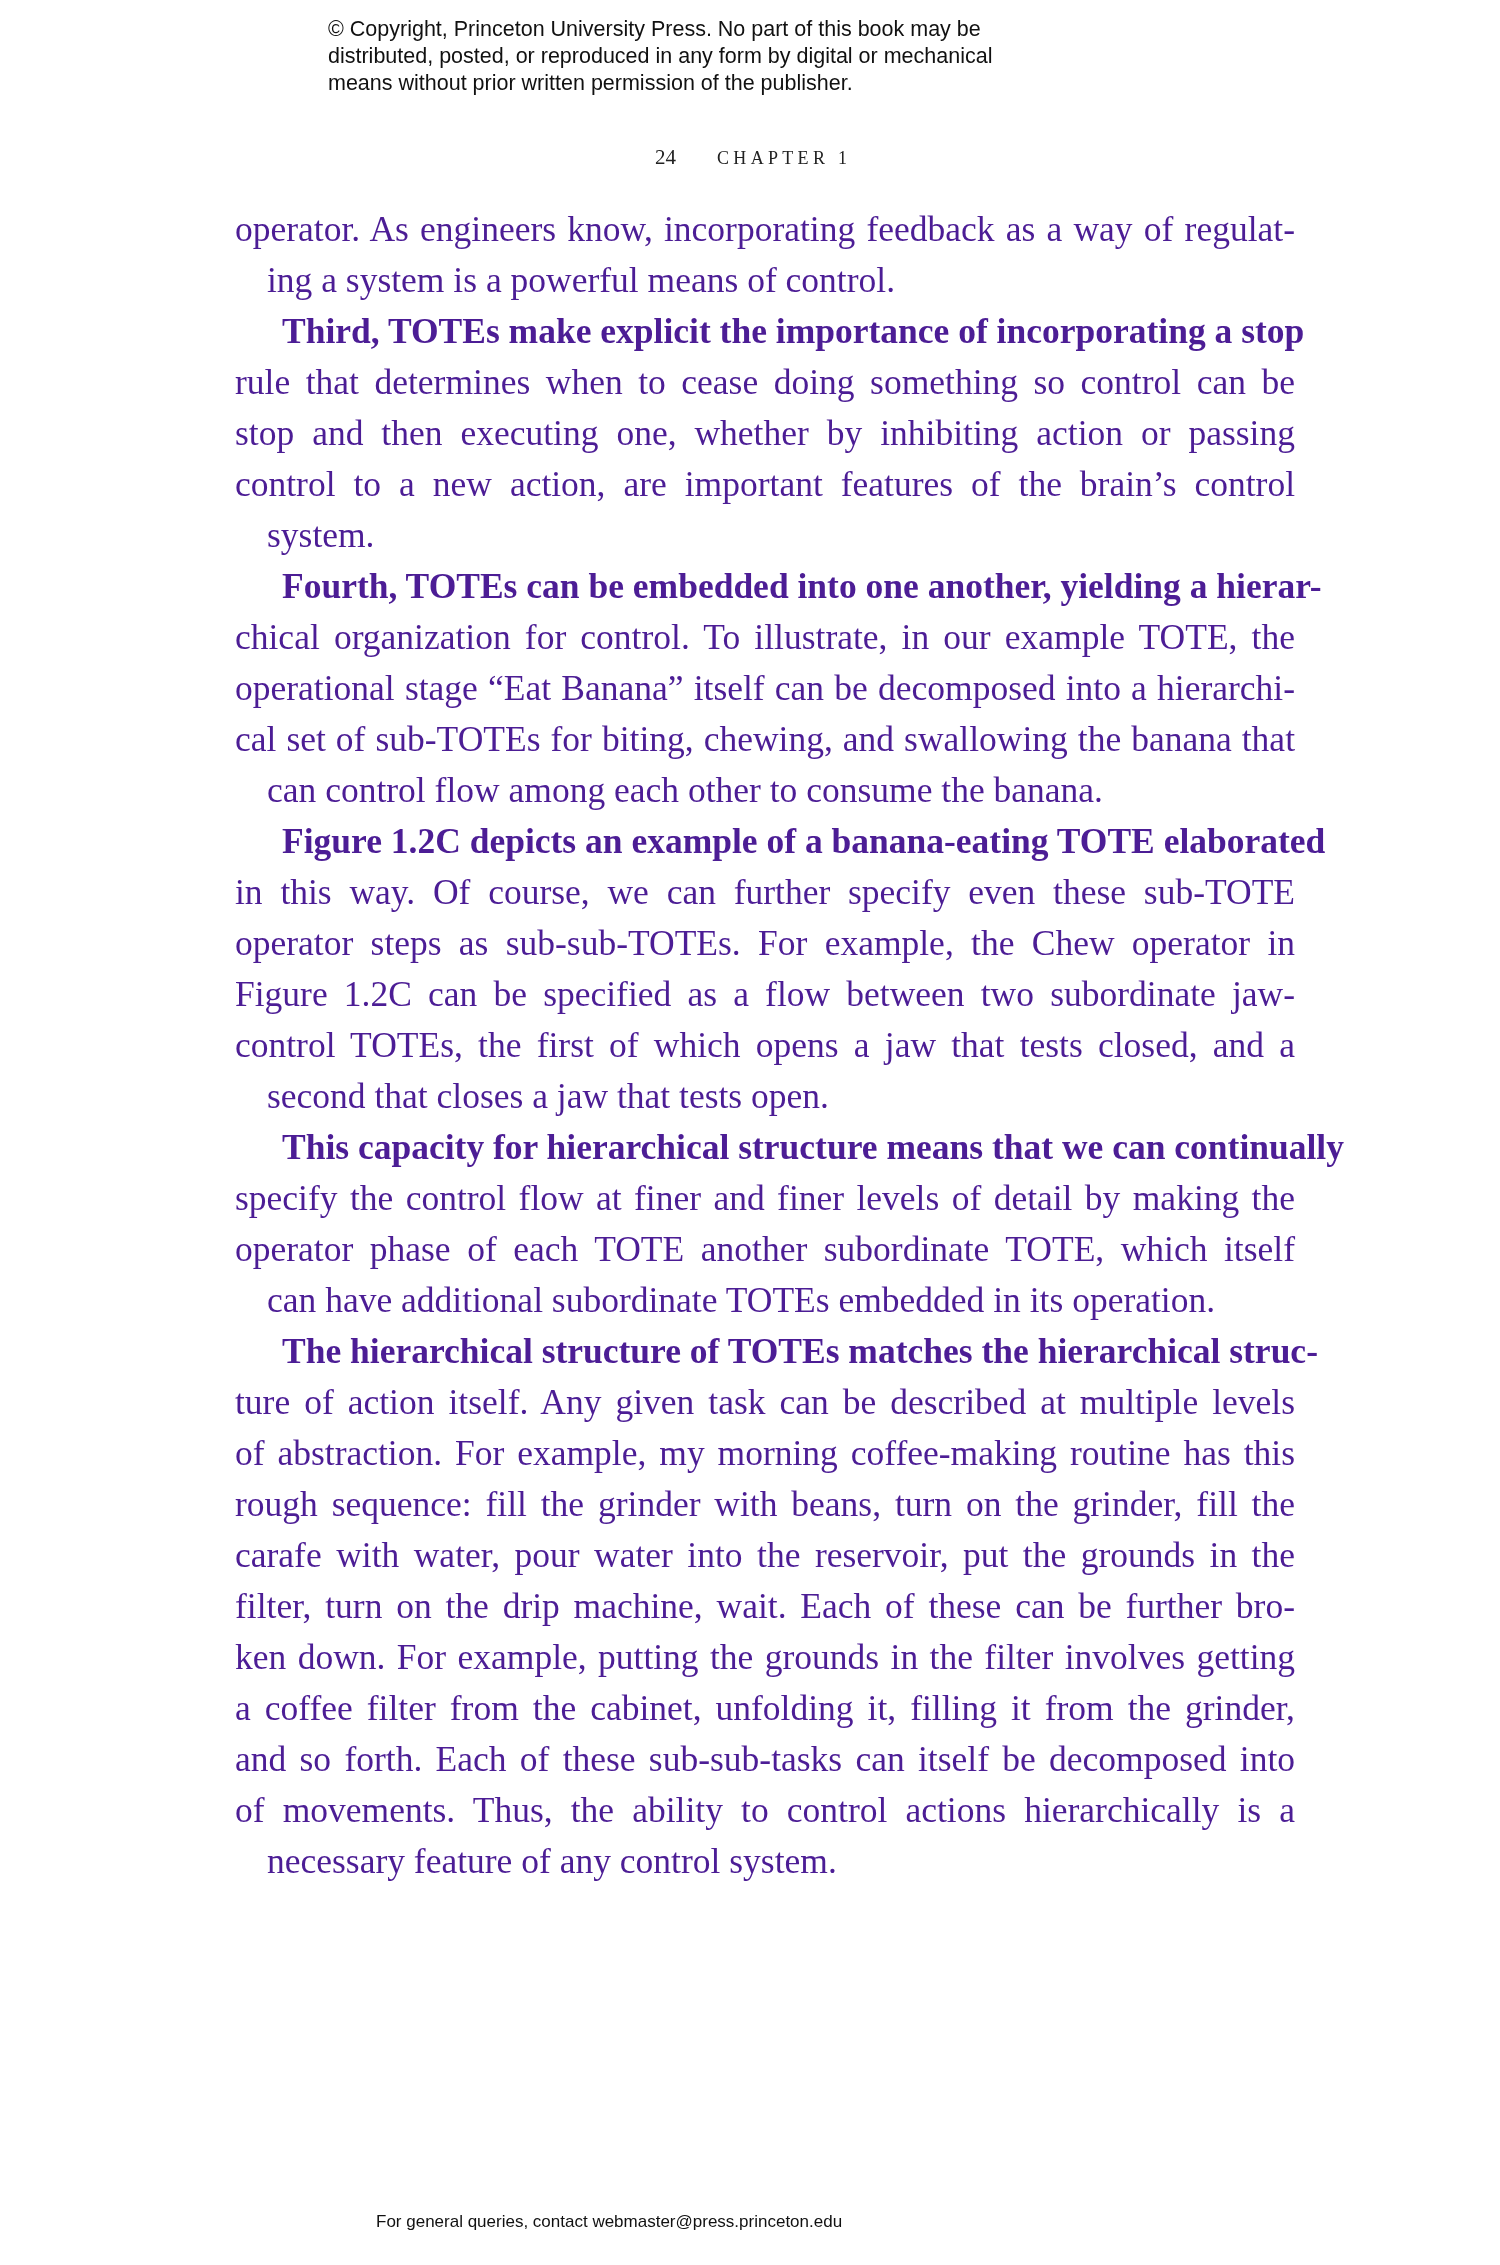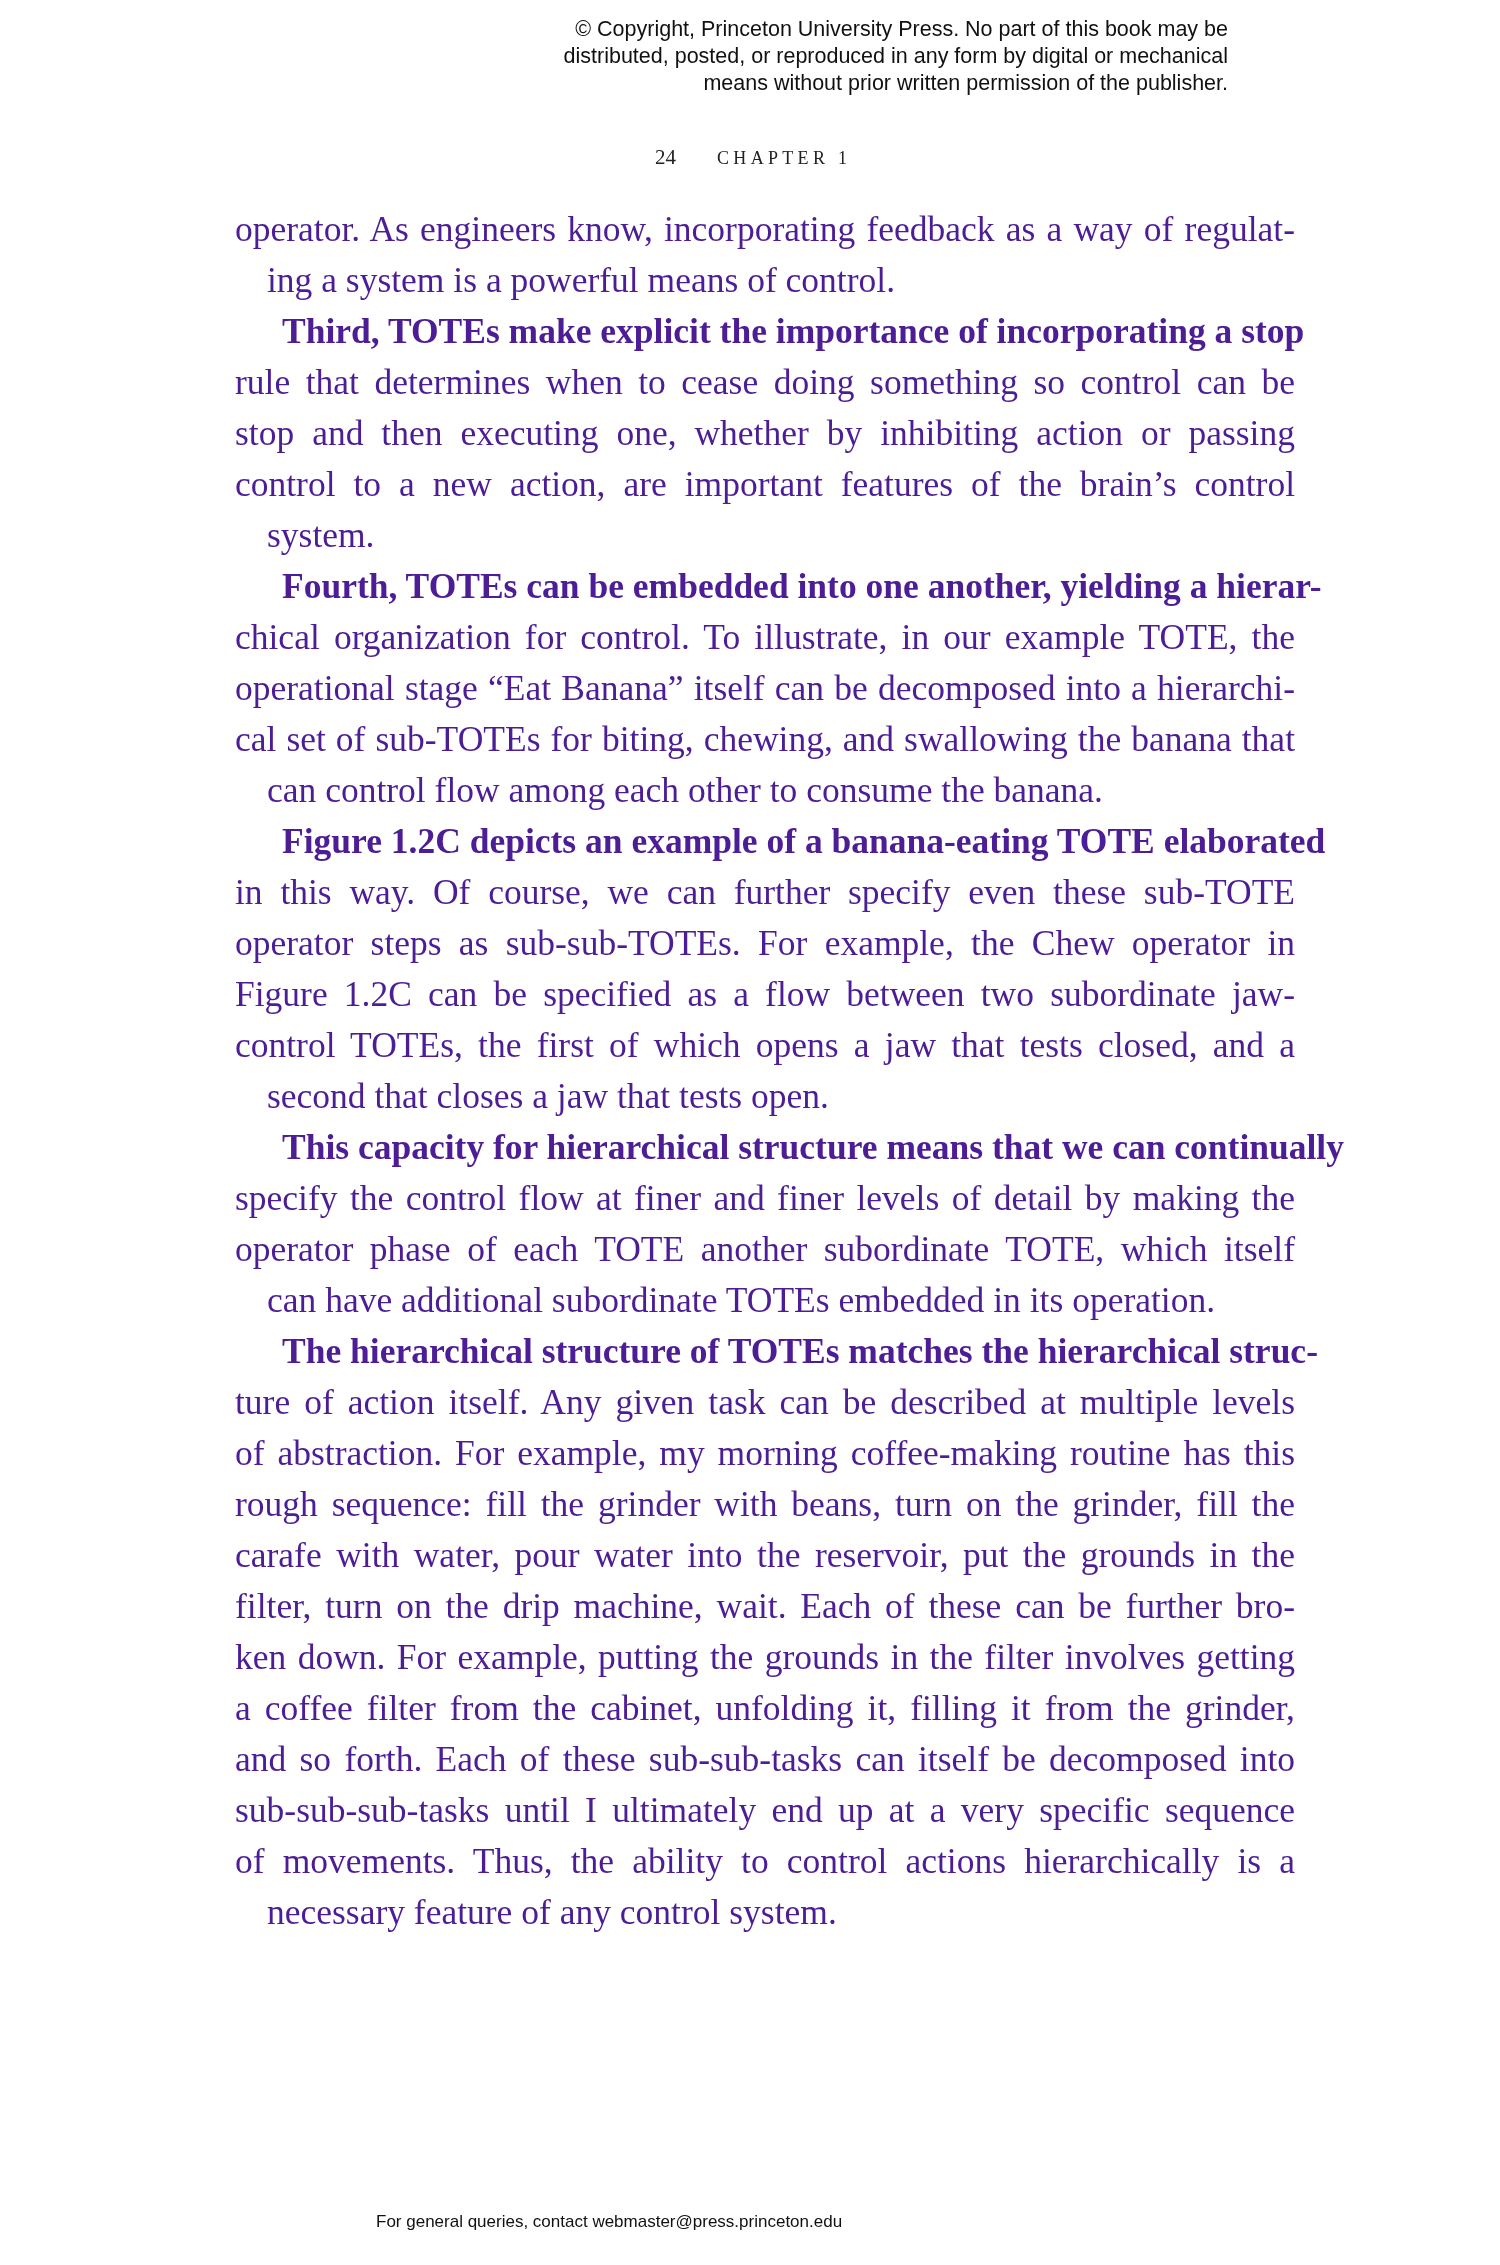--- a/index.html
+++ b/index.html
@@ -1,21 +1,21 @@
 <!DOCTYPE html>
 <html><head>
 <meta charset="utf-8">
 <style>
   html, body { margin: 0; padding: 0; background: #ffffff; }
   body { width: 1500px; height: 2265px; position: relative; overflow: hidden; color: #1a1a1a; }
   .notice {
     position: absolute; left: 328px; top: 16px; width: 900px;
     font-family: "Liberation Sans", sans-serif; font-size: 21.5px; line-height: 27px; color: #111;
   }
-  .notice div { white-space: nowrap; text-align: right; }
+  .notice div { white-space: nowrap; }
   .running-head {
     position: absolute; top: 144px; left: 0; width: 1500px; height: 26px;
     font-family: "Liberation Serif", serif; color: #222;
   }
   .page-num { position: absolute; left: 655px; top: 0; font-size: 21px; line-height: 26px; }
   .chapter { position: absolute; left: 717px; top: 1px; font-size: 18px; line-height: 26px; letter-spacing: 0.24em; }
   .body-text {
     position: absolute; left: 235px; top: 204px; width: 1060px;
     font-family: "Liberation Serif", serif; font-size: 35.5px; color: #4c1d95;
   }
@@ -86,19 +86,18 @@
   <div>
     <div class="line indent">The hierarchical structure of TOTEs matches the hierarchical struc-</div>
     <div class="line">ture of action itself. Any given task can be described at multiple levels</div>
     <div class="line">of abstraction. For example, my morning coffee-making routine has this</div>
     <div class="line">rough sequence: fill the grinder with beans, turn on the grinder, fill the</div>
     <div class="line">carafe with water, pour water into the reservoir, put the grounds in the</div>
     <div class="line">filter, turn on the drip machine, wait. Each of these can be further bro-</div>
     <div class="line">ken down. For example, putting the grounds in the filter involves getting</div>
     <div class="line">a coffee filter from the cabinet, unfolding it, filling it from the grinder,</div>
     <div class="line">and so forth. Each of these sub-sub-tasks can itself be decomposed into</div>
-    <div class="line">sub-sub-sub-tasks until I ultimately end up at a very specific sequence</div>
     <div class="line">of movements. Thus, the ability to control actions hierarchically is a</div>
     <div class="line end">necessary feature of any control system.</div>
   </div>
 </div>
 
 <div class="footer">For general queries, contact webmaster@press.princeton.edu</div>
 
 </body></html>

